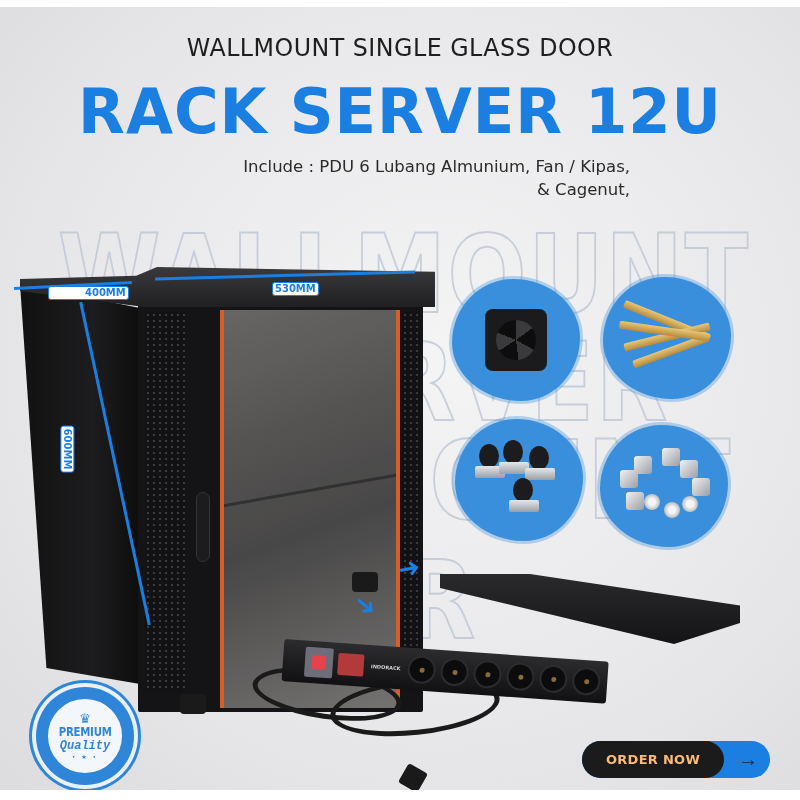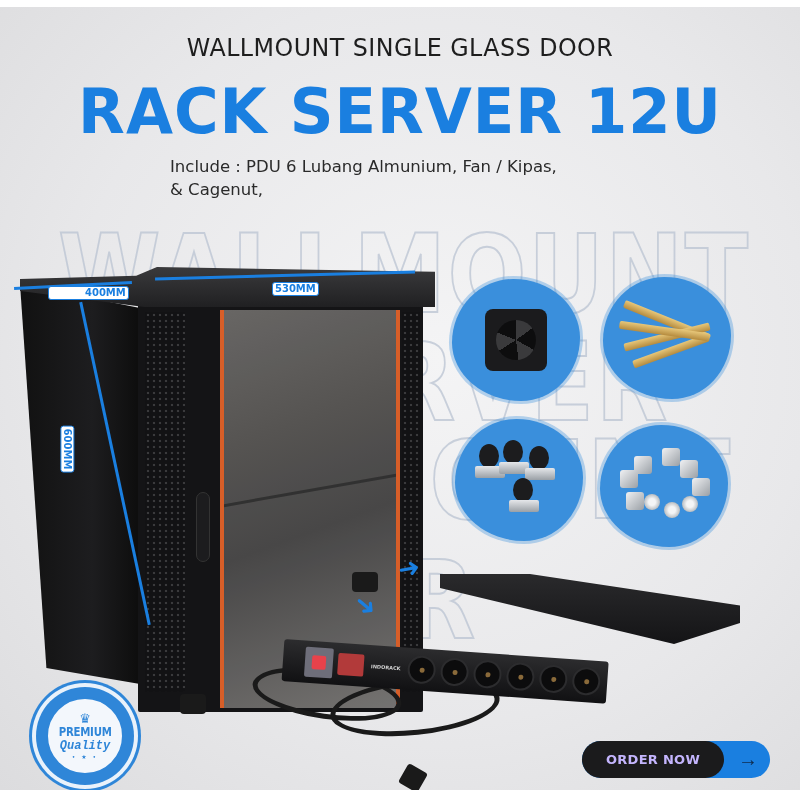--- a/index.html
+++ b/index.html
@@ -24,21 +24,21 @@
     position: absolute; left: 0; width: 800px; top: 26px; text-align: center;
     font-family: "DejaVu Sans", sans-serif; font-size: 25px; color: #1e1e1e;
     letter-spacing: 0.5px; transform: scaleX(0.95);
   }
   .title {
     position: absolute; left: 0; width: 800px; top: 68px; text-align: center;
     font-family: "DejaVu Sans", sans-serif; font-weight: 900; font-size: 62px;
     color: #1a7fe0; letter-spacing: 1px; transform: scaleX(0.98);
   }
   .includes {
-    position: absolute; left: 170px; width: 460px; top: 148px; text-align: left;
+    position: absolute; left: 170px; width: 460px; top: 148px; text-align: right;
     font-size: 16.5px; line-height: 23px; color: #2a2a2a;
   }
 
   
   .cabinet { position: absolute; left: 10px; top: 255px; width: 420px; height: 460px; }
   .cab-side {
     position: absolute; left: 10px; top: 22px; width: 120px; height: 400px;
     background: linear-gradient(90deg, #111 0%, #1d1d1f 60%, #0d0d0d 100%);
     clip-path: polygon(0 0, 100% 6%, 100% 100%, 22% 96%);
   }
@@ -146,21 +146,21 @@
   .badge .quality { font-family: Liberation Mono, monospace; font-style: italic; font-weight: bold; font-size: 12px; color: #2f86d8; line-height: 14px; }
   .badge .stars { font-size: 6px; color: #2f86d8; letter-spacing: 2px; }
 
   
   .order-btn {
     position: absolute; left: 582px; top: 734px; width: 188px; height: 37px;
     border-radius: 19px; background: #1a7fe0; cursor: pointer; border: none;
   }
   .order-btn .pill {
     position: absolute; left: 0; top: 0; width: 142px; height: 37px; border-radius: 19px;
-    background: #1b1b1c; color: #c4b5fd; font-family: "DejaVu Sans", sans-serif;
+    background: #1b1b1c; color: #fdba74; font-family: "DejaVu Sans", sans-serif;
     font-weight: 900; font-size: 13px; display: flex; align-items: center; justify-content: center;
     letter-spacing: 0.3px;
   }
   .order-btn .arrow {
     position: absolute; right: 12px; top: 6px; font-size: 20px; color: #0f2a4a; font-weight: bold; line-height: 24px;
   }
 
   .blue-arrow { position: absolute; color: #1a7fe0; font-size: 26px; font-weight: bold; line-height: 1; }
 </style>
 </head>

